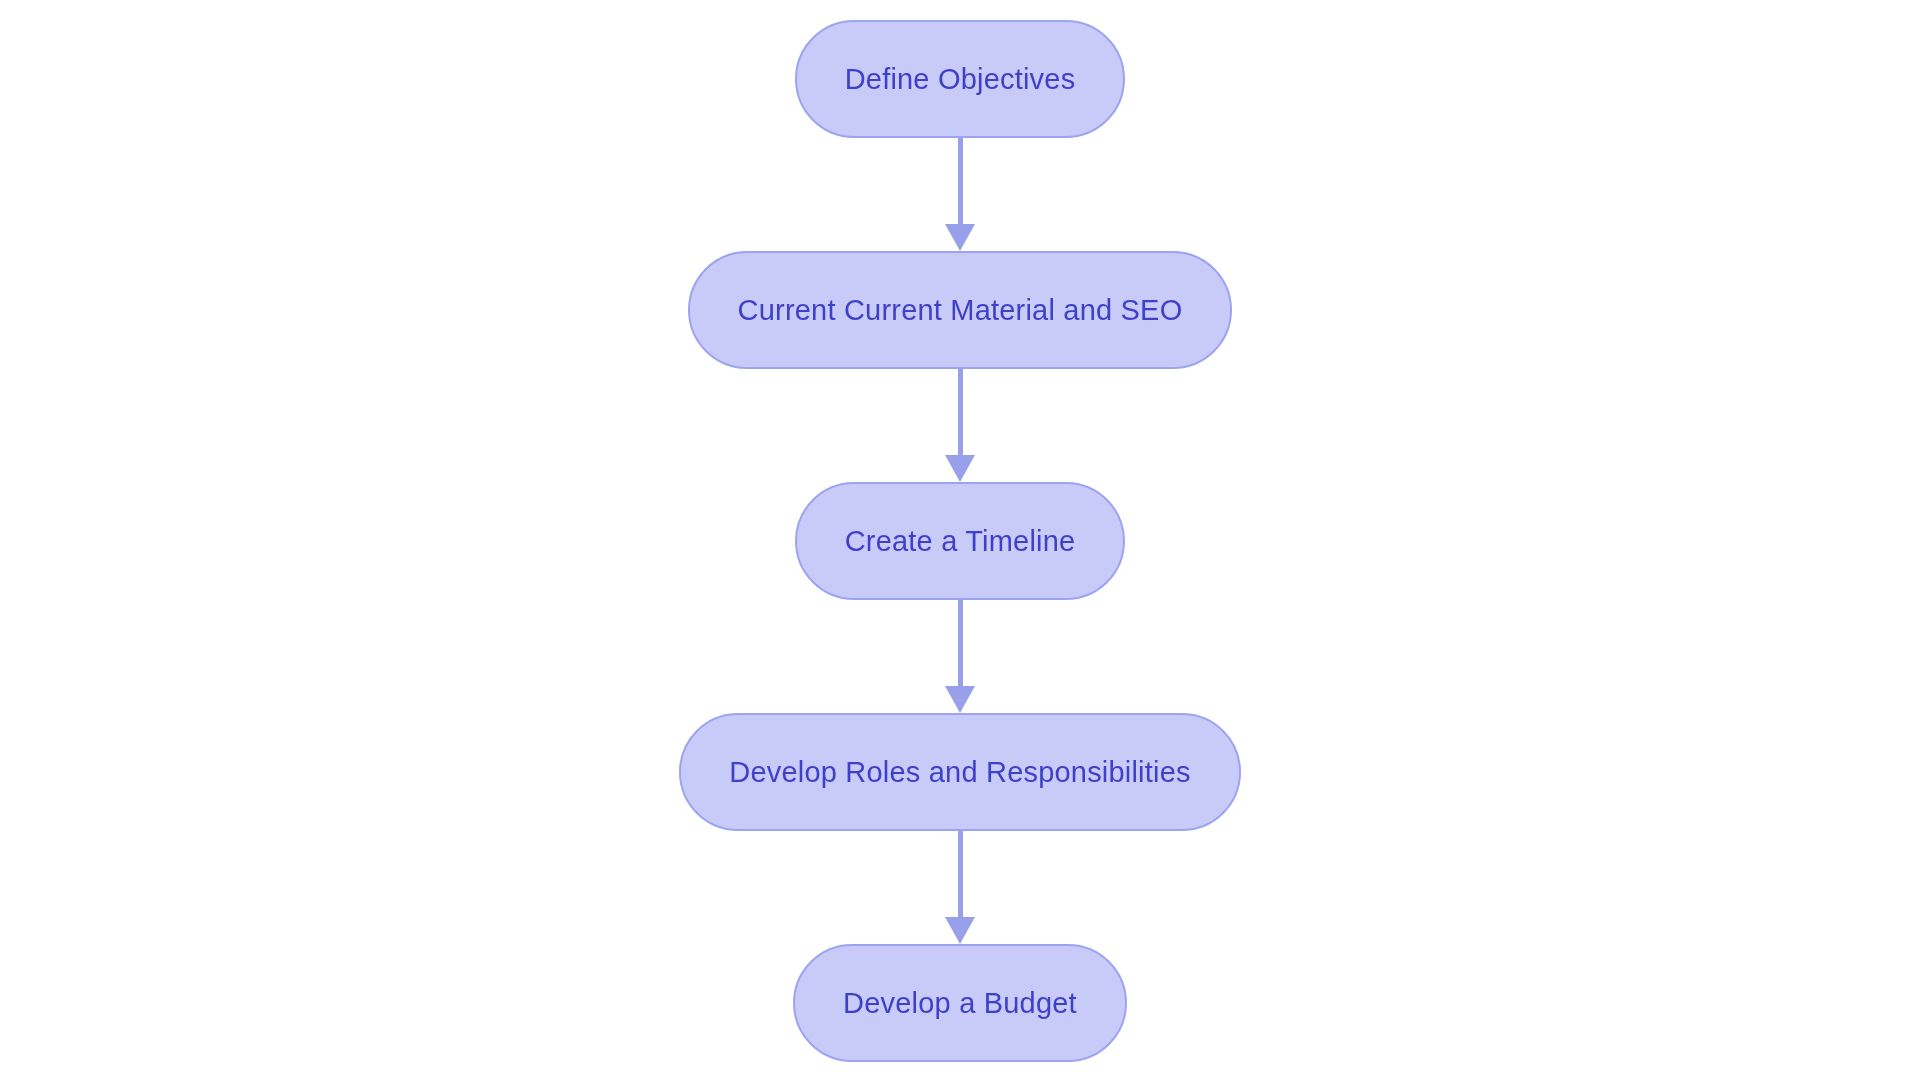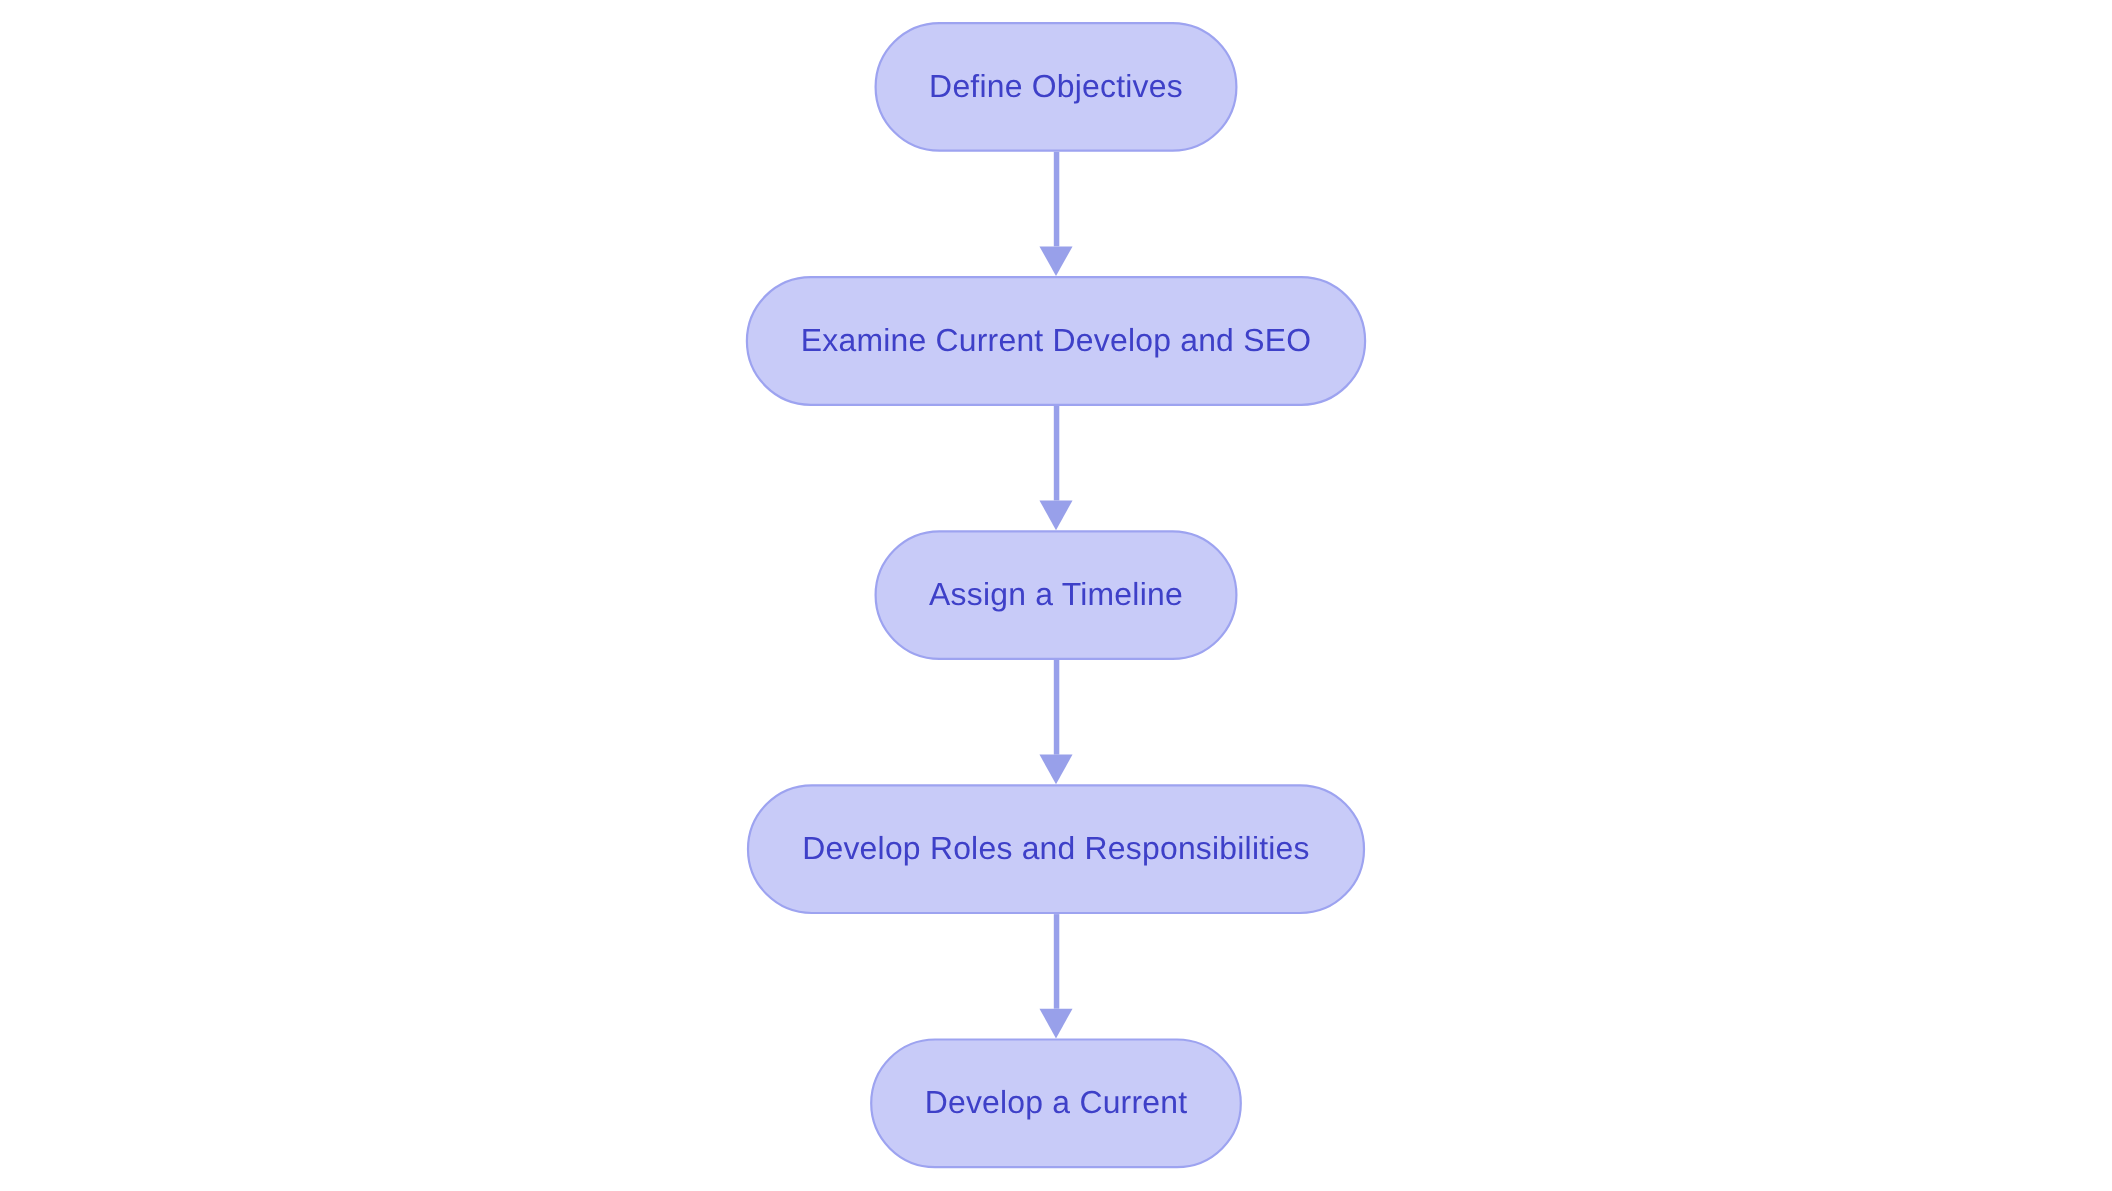--- a/index.html
+++ b/index.html
@@ -69,44 +69,44 @@
     <div class="flow-node">
       <span>Define Objectives</span>
     </div>
 
     <div class="flow-arrow">
       <div class="arrow-shaft"></div>
       <div class="arrow-head"></div>
     </div>
 
     <div class="flow-node">
-      <span>Examine Current Develop and SEO</span>
+      <span>Current Current Material and SEO</span>
     </div>
 
     <div class="flow-arrow">
       <div class="arrow-shaft"></div>
       <div class="arrow-head"></div>
     </div>
 
     <div class="flow-node">
-      <span>Assign a Timeline</span>
+      <span>Create a Timeline</span>
     </div>
 
     <div class="flow-arrow">
       <div class="arrow-shaft"></div>
       <div class="arrow-head"></div>
     </div>
 
     <div class="flow-node">
       <span>Develop Roles and Responsibilities</span>
     </div>
 
     <div class="flow-arrow">
       <div class="arrow-shaft"></div>
       <div class="arrow-head"></div>
     </div>
 
     <div class="flow-node">
-      <span>Develop a Current</span>
+      <span>Develop a Budget</span>
     </div>
 
   </div>
 </div>
 
 </body></html>

